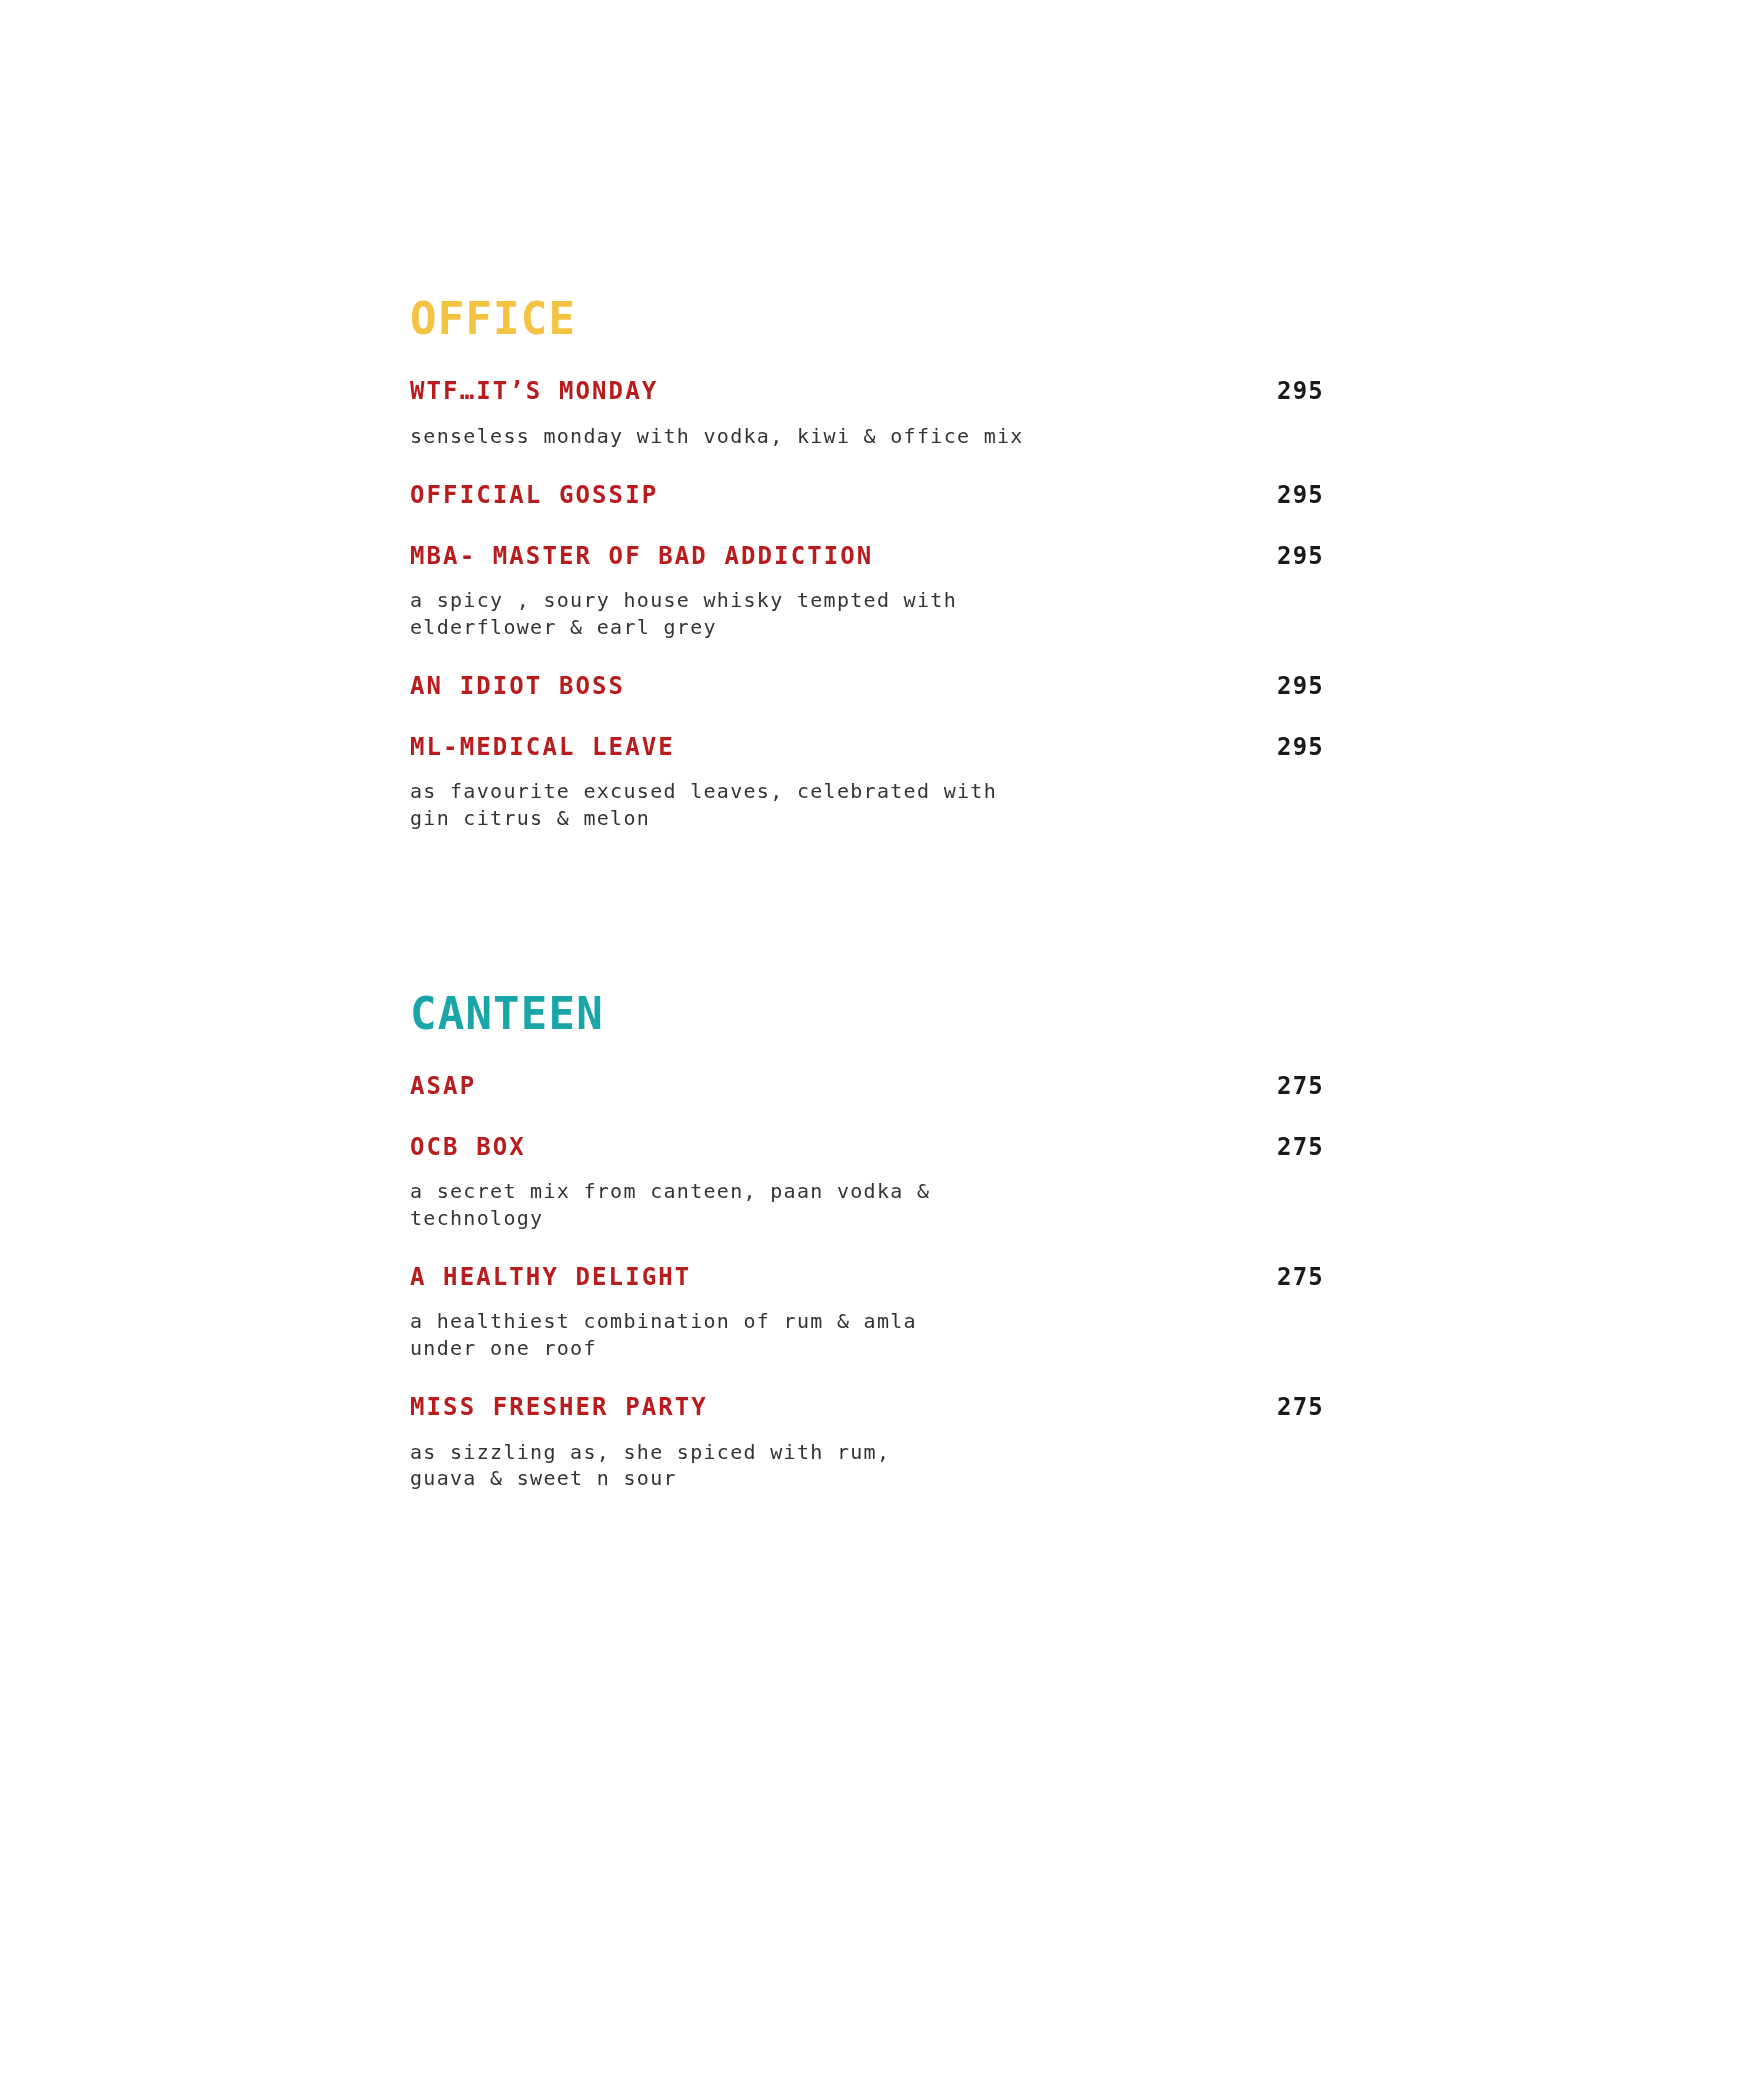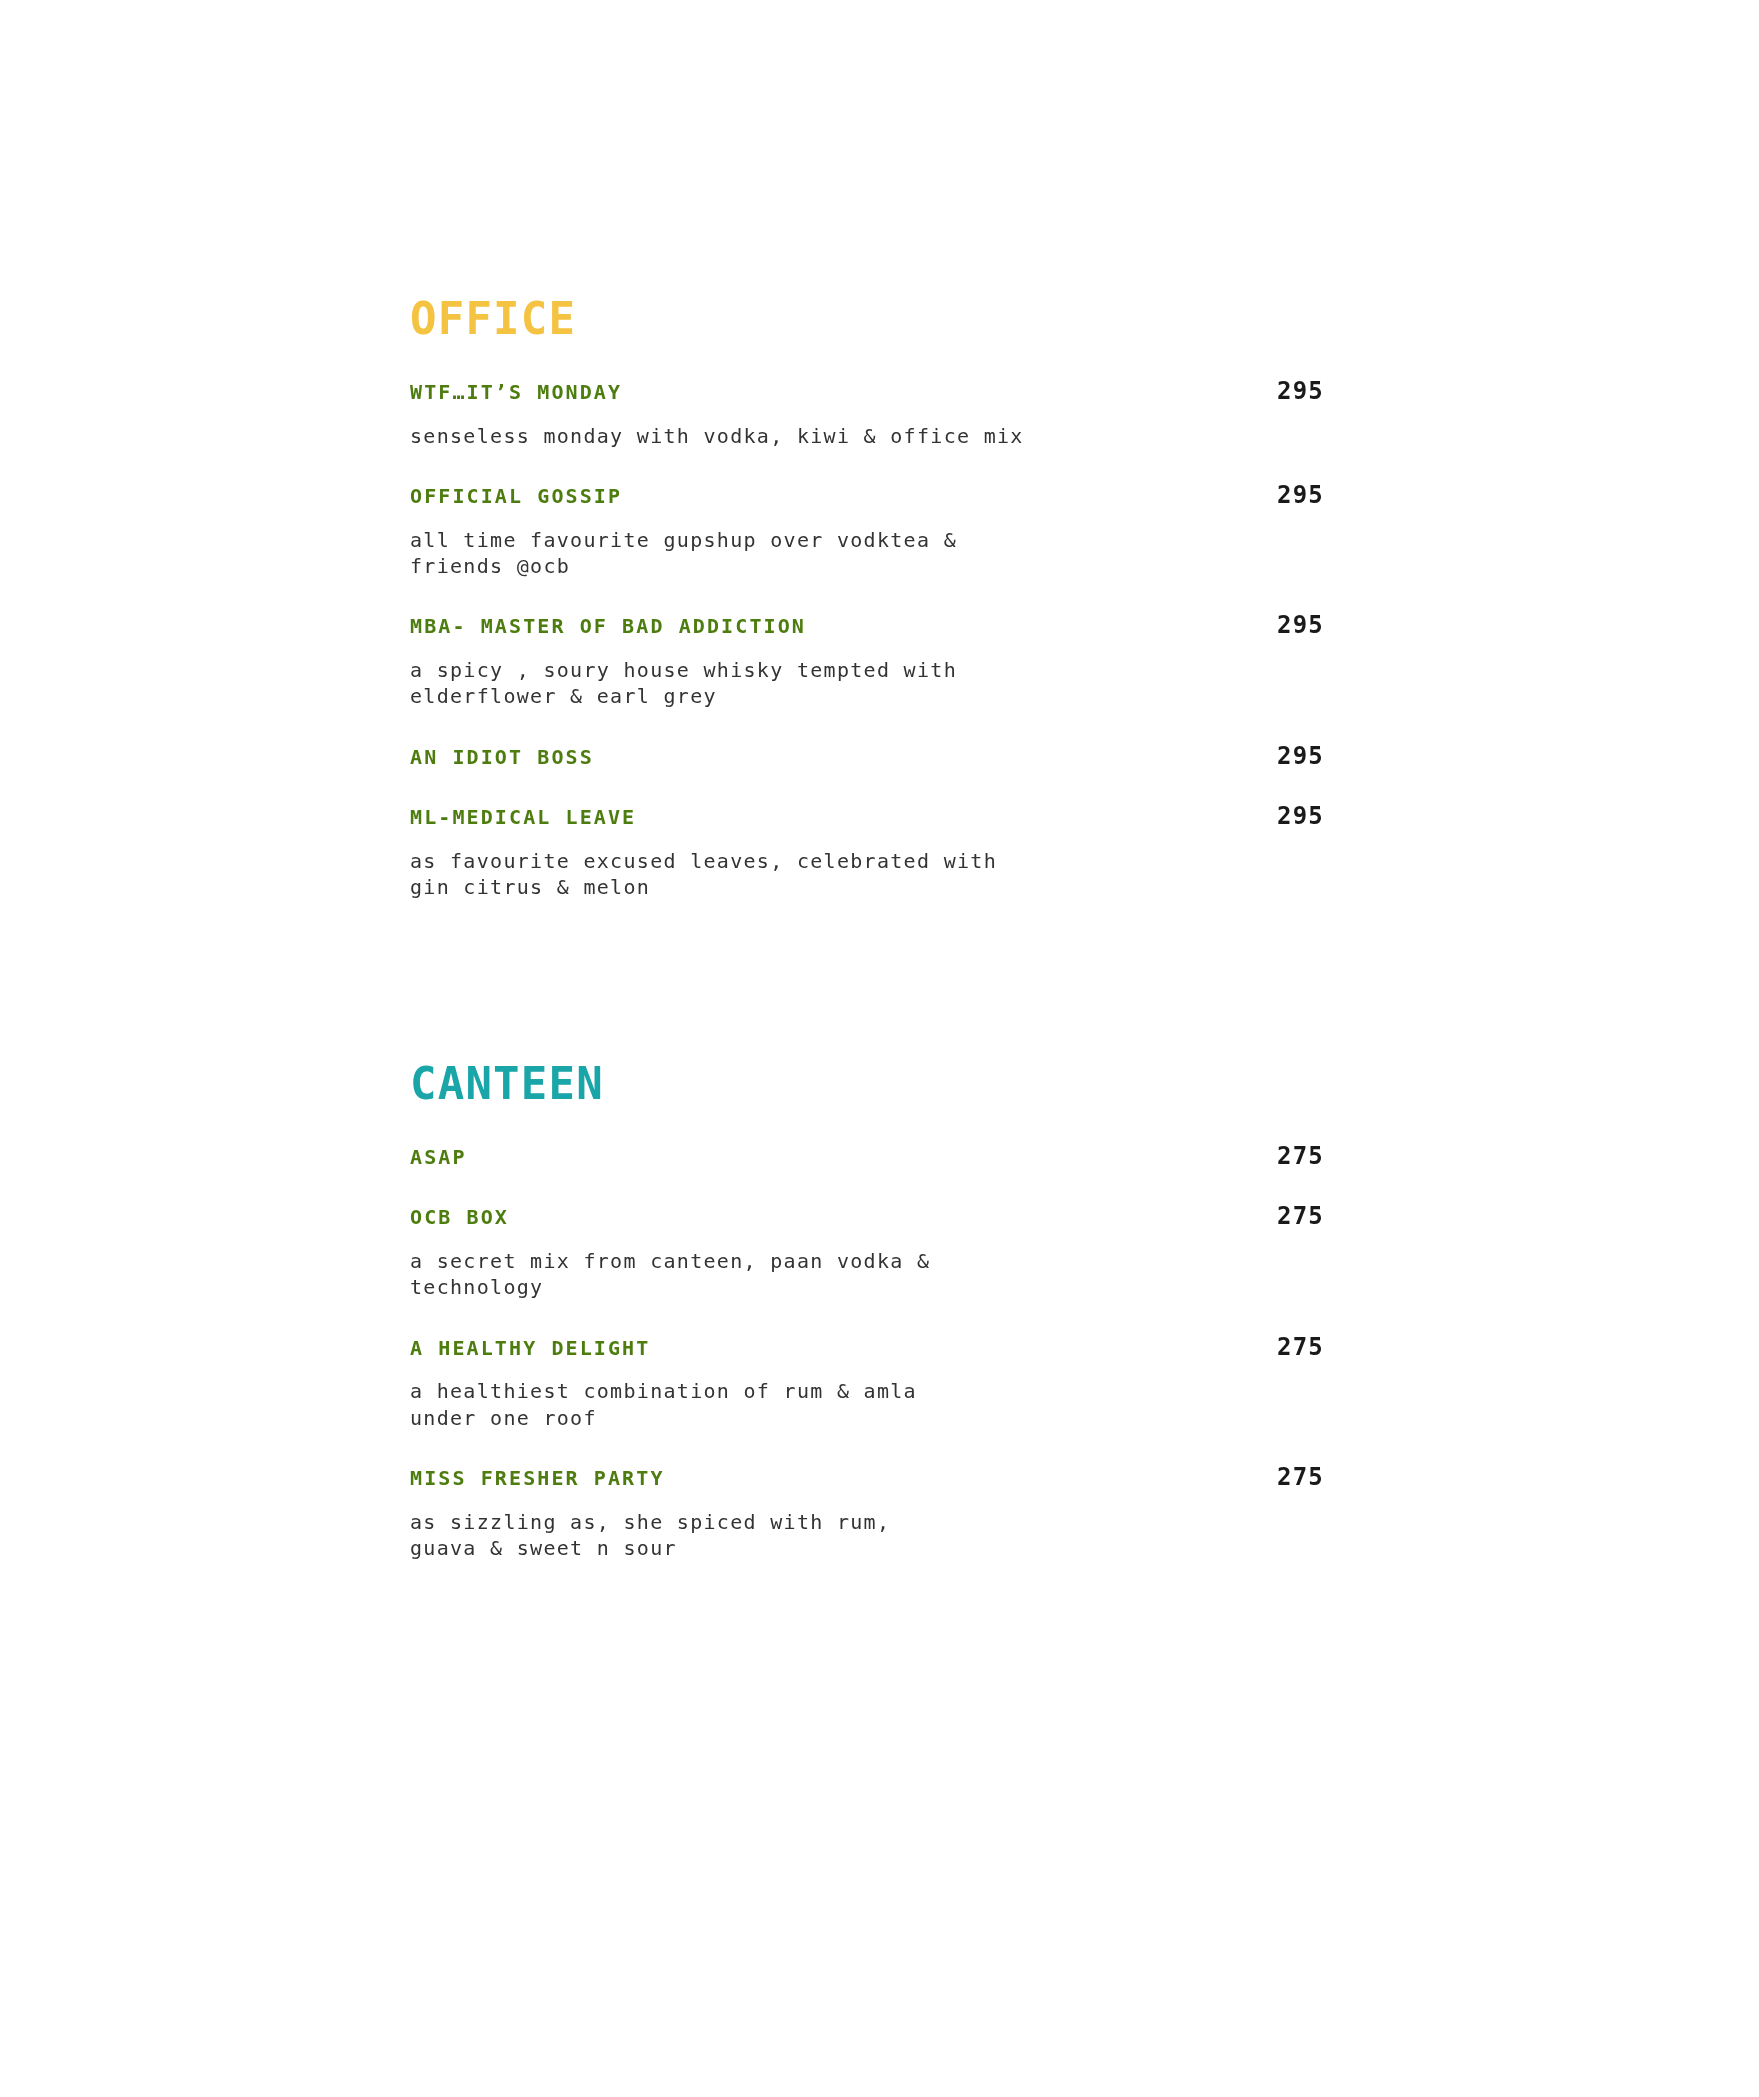--- a/index.html
+++ b/index.html
@@ -44,24 +44,24 @@
   }
   .item {
     margin-bottom: 33px;
   }
   .item-head {
     display: flex;
     align-items: baseline;
     justify-content: space-between;
   }
   .item-name {
-    font-size: 20px;
+    font-size: 24px;
     font-weight: bold;
     letter-spacing: 2.1px;
-    color: #4d7c0f;
+    color: #b91c1c;
     line-height: 1.15;
     white-space: nowrap;
   }
   .item-price {
     font-size: 24px;
     font-weight: bold;
     letter-spacing: 1.2px;
     color: #1a1a1a;
     line-height: 1.15;
     margin-left: 24px;
@@ -101,22 +101,20 @@
           <div class="item-price">295</div>
         </div>
         <div class="item-desc">senseless monday with vodka, kiwi &amp; office mix</div>
       </div>
 
       <div class="item">
         <div class="item-head">
           <div class="item-name">OFFICIAL GOSSIP</div>
           <div class="item-price">295</div>
         </div>
-        <div class="item-desc">all time favourite gupshup over vodktea &amp;
-friends @ocb</div>
       </div>
 
       <div class="item">
         <div class="item-head">
           <div class="item-name">MBA- MASTER OF BAD ADDICTION</div>
           <div class="item-price">295</div>
         </div>
         <div class="item-desc">a spicy , soury house whisky tempted with
 elderflower &amp; earl grey</div>
       </div>

